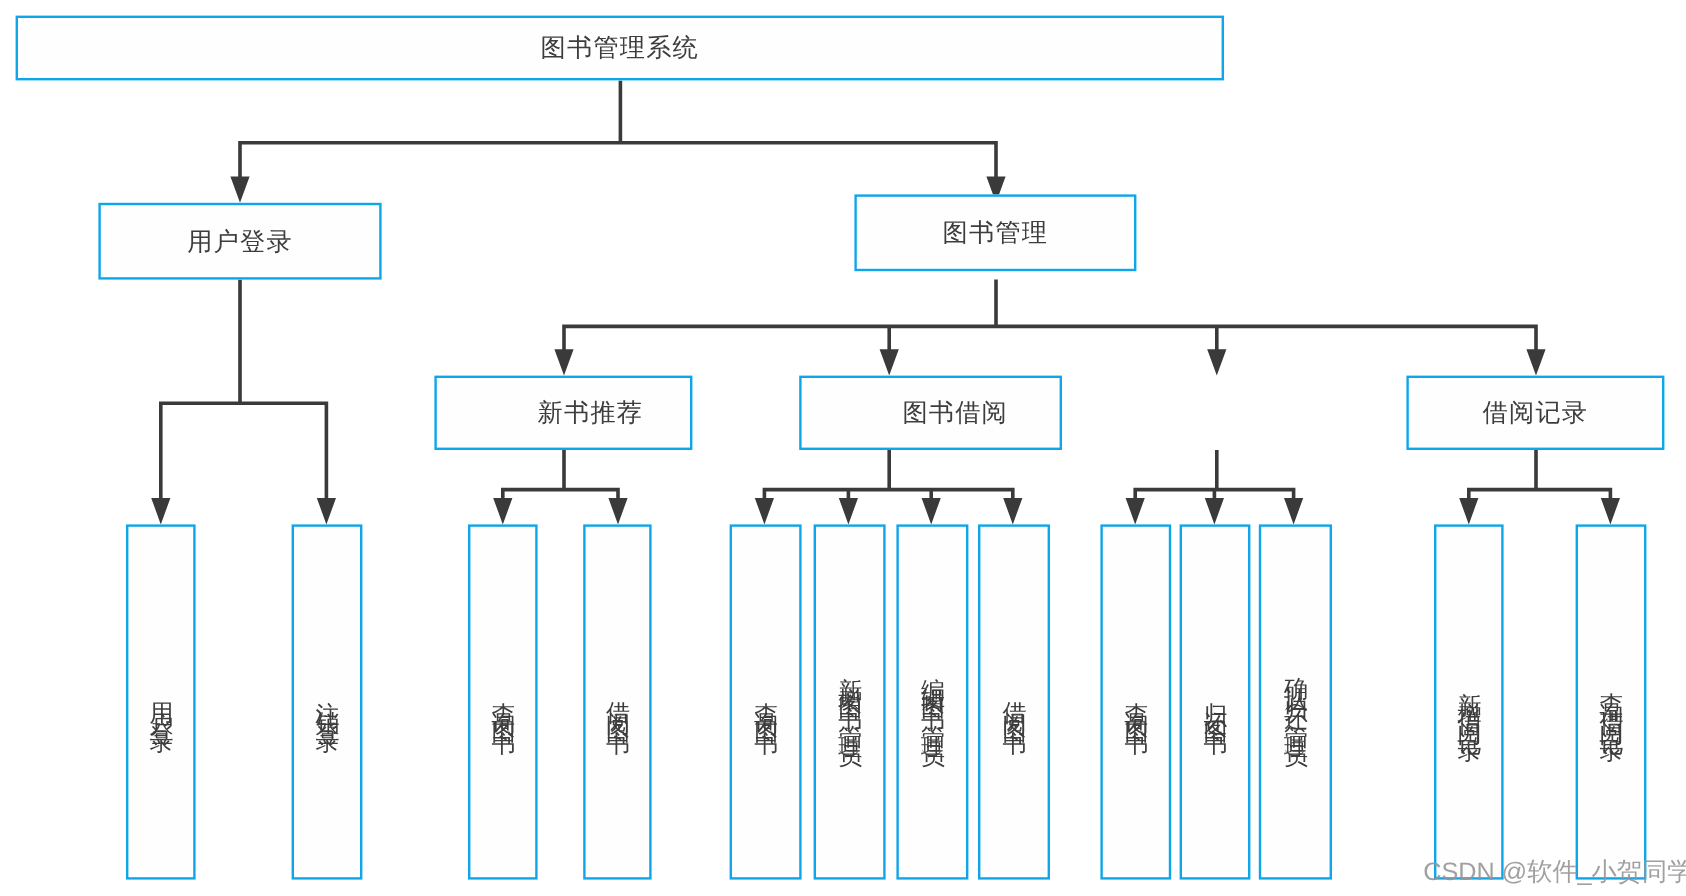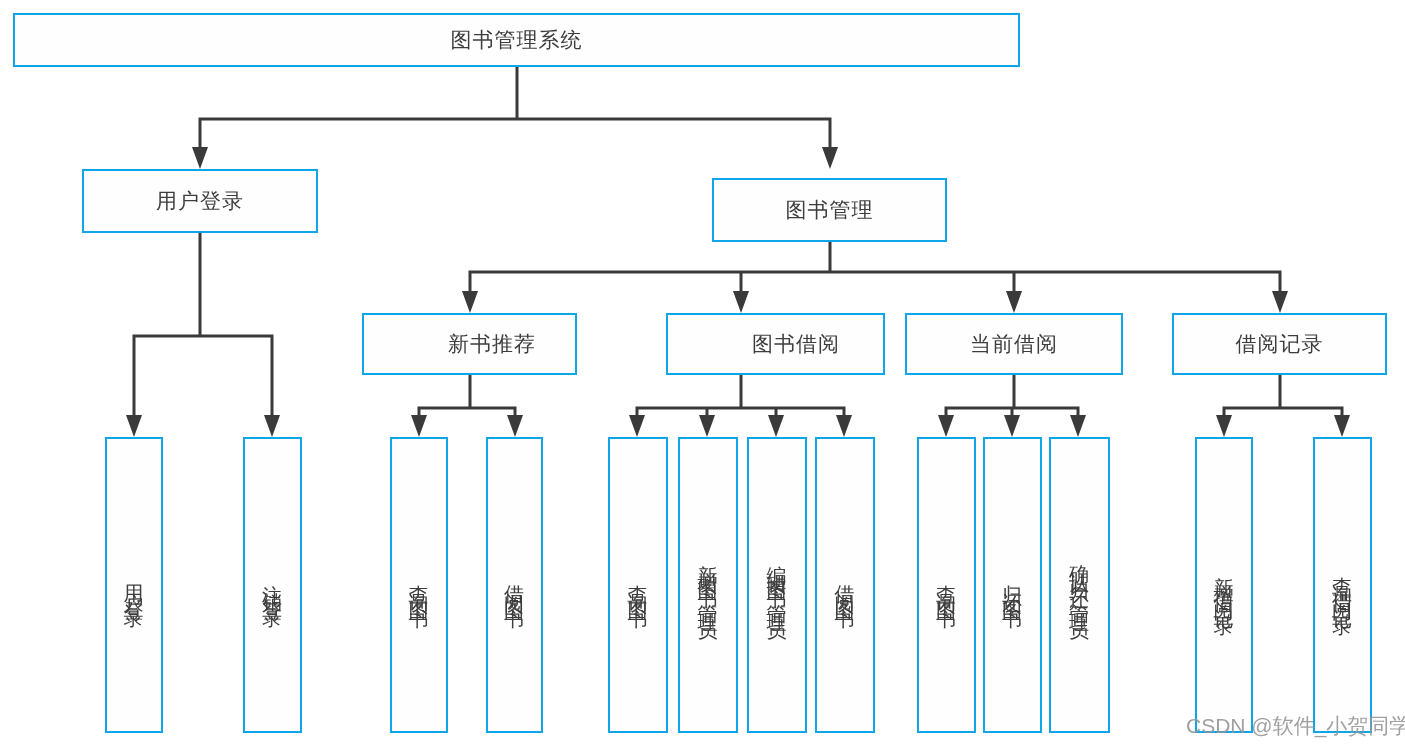--- a/index.html
+++ b/index.html
@@ -91,32 +91,29 @@
     </g>
   </svg>
 
   <div class="node h-node" style="left:13px; top:13px; width:1007px; height:54px;">
     <span>图书管理系统</span>
   </div>
 
   <div class="node h-node" style="left:82px; top:169px; width:236px; height:64px;">
     <span>用户登录</span>
   </div>
-  <div class="node h-node" style="left:712px; top:178px; width:235px; height:64px;">
+  <div class="node h-node" style="left:712px; top:162px; width:235px; height:64px;">
     <span>图书管理</span>
   </div>
 
   <div class="node h-node" style="left:362px; top:313px; width:215px; height:62px;padding-left:45px;">
     <span>新书推荐</span>
   </div>
   <div class="node h-node" style="left:666px; top:313px; width:219px; height:62px;padding-left:41px;">
     <span>图书借阅</span>
-  </div>
-  <div class="node h-node" style="left:905px; top:313px; width:218px; height:62px;">
-    <span>当前借阅</span>
   </div>
   <div class="node h-node" style="left:1172px; top:313px; width:215px; height:62px;">
     <span>借阅记录</span>
   </div>
 
   <div class="node leaf" style="left:105px; width:58px;">
     <span class="vtext">用户登录</span>
   </div>
   <div class="node leaf" style="left:243px; width:59px;">
     <span class="vtext">注销登录</span>

